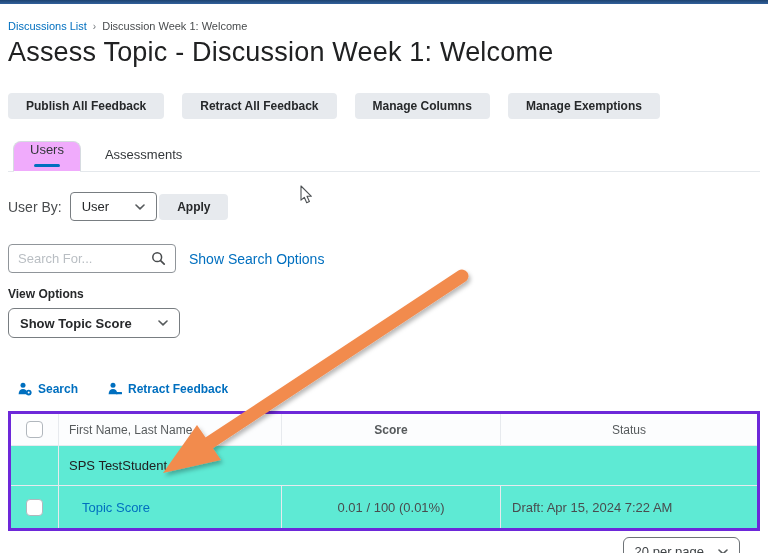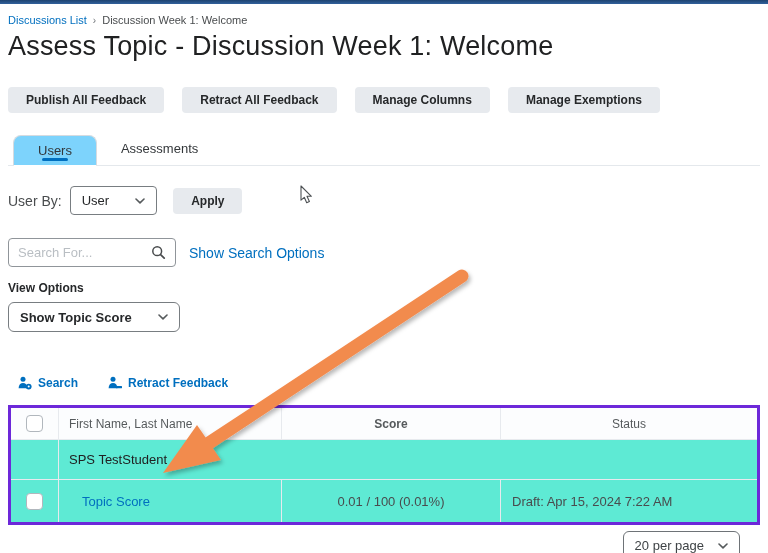--- a/index.html
+++ b/index.html
@@ -3,50 +3,50 @@
 <meta charset="utf-8">
 <style>
   * { box-sizing: border-box; margin: 0; padding: 0; }
   html,body { background:#fff; }
   body { font-family:"Liberation Sans", sans-serif; color:#494c4e; }
   .page { position:relative; width:768px; height:553px; overflow:hidden; background:#fff; }
   .topbar { height:4px; background:linear-gradient(#1d4370,#31619c); }
   .content { padding:8px 8px 0 8px; }
 
   
-  .breadcrumb { font-size:11px; display:flex; align-items:center; gap:6px; margin-top:2px; }
+  .breadcrumb { font-size:11px; display:flex; align-items:center; gap:6px; margin-top:8px; }
   .breadcrumb a { color:#006fbf; text-decoration:none; cursor:pointer; }
   .crumb-sep { color:#72777b; font-size:10px; }
   .crumb-current { color:#494c4e; }
 
   
   .page-title { font-size:27px; font-weight:400; color:#202122; margin-top:5px; letter-spacing:0.2px; }
 
   
   .toolbar { margin-top:25px; display:flex; gap:18px; }
   .btn { background:#e7eaee; border:none; border-radius:4px; padding:6px 18px; font-size:12px;
          font-weight:bold; color:#26282a; font-family:inherit; cursor:pointer; line-height:14px; }
 
   
   .tabs { margin-top:22px; display:flex; align-items:flex-end; border-bottom:1px solid #e4e8ec; height:31px; }
   .tab { font-size:13px; color:#33373a; cursor:pointer; }
-  .tab.active { position:relative; background:#7dd3fc; border:1px solid #d6dbe0; border-bottom:1px solid #fff;
+  .tab.active { position:relative; background:#f0abfc; border:1px solid #d6dbe0; border-bottom:1px solid #fff;
                 margin-bottom:-1px; margin-left:5px; border-radius:8px 8px 0 0; height:31px;
-                display:flex; align-items:center; padding:0 24px; }
+                display:flex; padding:0 16px; }
   .tab-underline { position:absolute; left:50%; transform:translateX(-50%); bottom:4px; width:26px; height:3px;
                    background:#006fbf; border-radius:2px; }
   .tab.inactive { padding:0 0 9px 24px; }
 
   
   .viewby-row { margin-top:20px; display:flex; align-items:center; }
   .viewby-label { font-size:14px; color:#494c4e; margin-right:8px; }
   .select-control { display:inline-flex; align-items:center; gap:26px; background:#fff;
                     border:1px solid #787d81; border-radius:4px; height:29px; padding:0 11px;
                     font-size:13px; color:#26282a; cursor:pointer; }
-  .apply-btn { margin-left:16px; }
+  .apply-btn { margin-left:2px; }
 
   
   .search-row { margin-top:23px; display:flex; align-items:center; }
   .search-box { width:168px; height:29px; border:1px solid #90959a; border-radius:4px;
                 display:flex; align-items:center; padding:0 9px; background:#fff; }
   .search-box input { border:none; outline:none; flex:1; min-width:0; font-size:13px; color:#494c4e;
                       font-family:inherit; background:transparent; }
   .search-box input::placeholder { color:#b9bec3; }
   .link { color:#006fbf; text-decoration:none; cursor:pointer; }
   .search-options { font-size:14px; margin-left:13px; }

